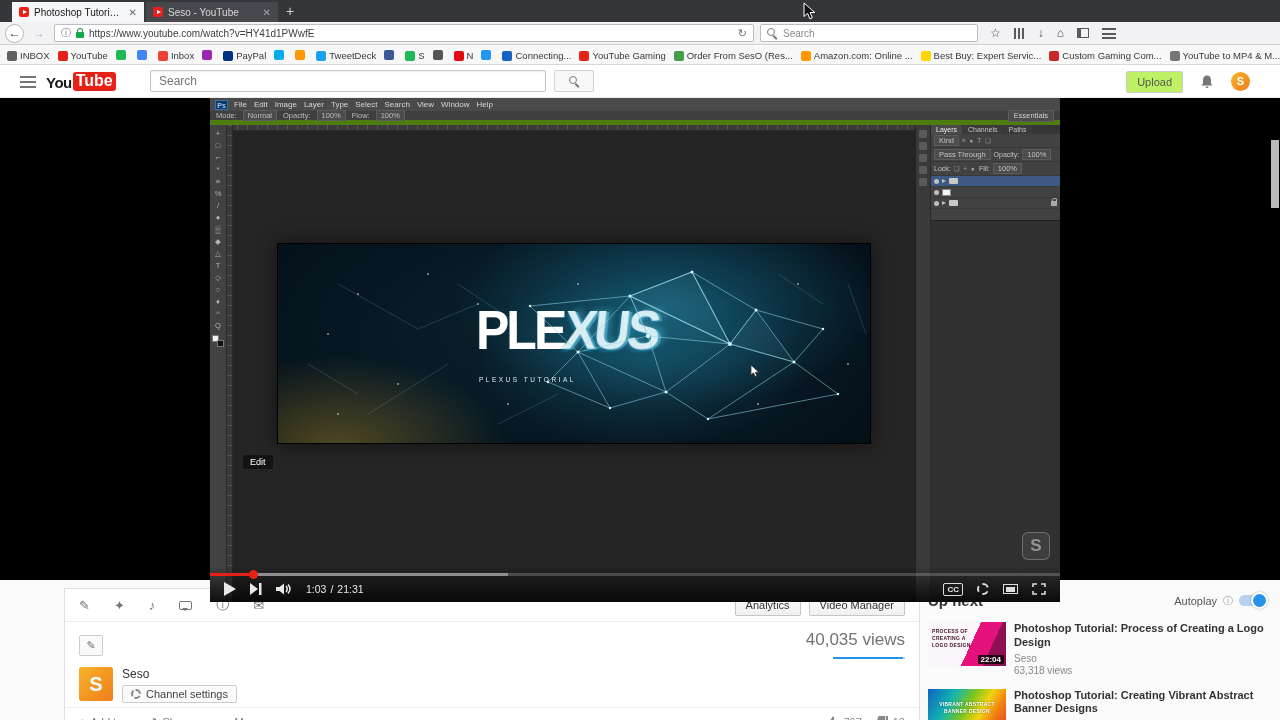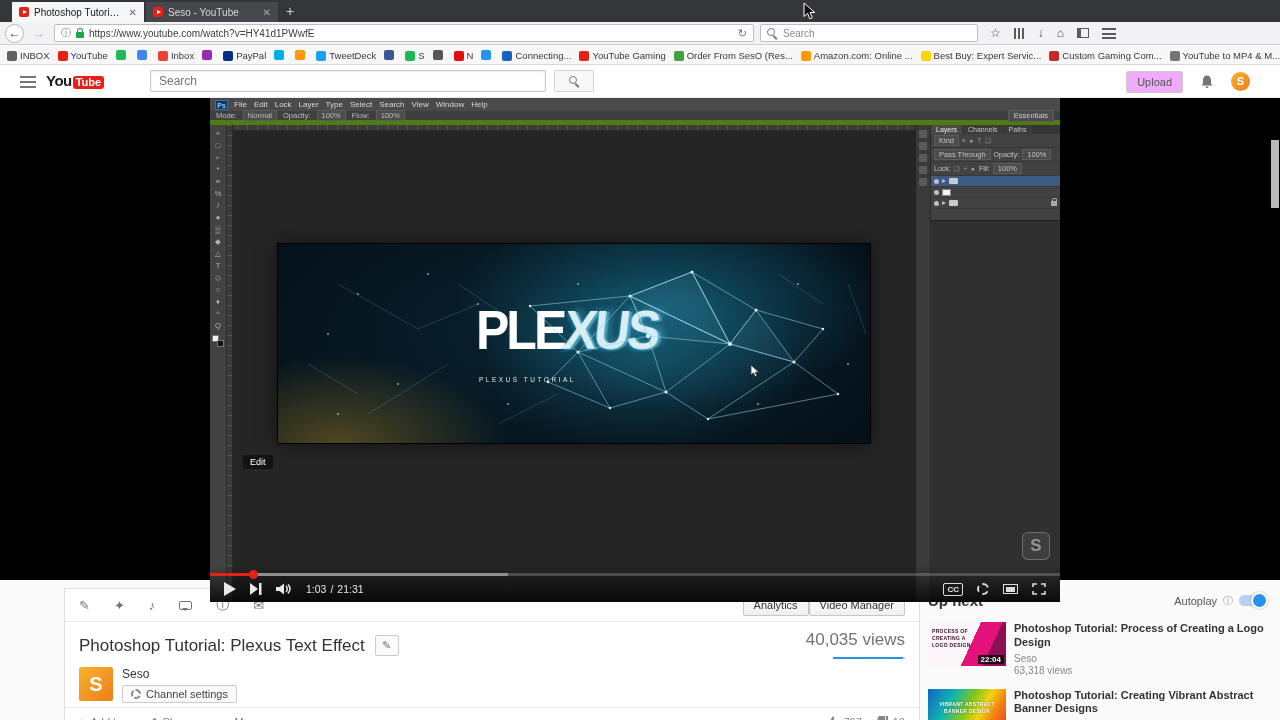--- a/index.html
+++ b/index.html
@@ -40,26 +40,26 @@
 
   .bookmarksbar{position:absolute;top:46px;left:0;right:0;height:19px;background:#f7f7f8;border-bottom:1px solid #d9d9dc;display:flex;align-items:center;gap:8px;padding:0 7px;font-size:9.5px;color:#38383c;white-space:nowrap;overflow:hidden;z-index:50;}
   .bm{display:flex;align-items:flex-end;gap:3px;flex:none;}
   .bm i{width:10px;height:10px;border-radius:2px;display:block;flex:none;}
 
   
   .ytheader{position:absolute;top:65px;left:0;right:0;height:33px;background:#fff;border-bottom:1px solid #ececec;z-index:40;}
   .ythamb{position:absolute;left:20px;top:11px;width:16px;height:12px;background:repeating-linear-gradient(to bottom,#757575 0 2px,transparent 2px 5px);}
   .ytlogo{position:absolute;left:46px;top:7px;display:flex;align-items:flex-end;}
   .logo-you{font-size:15px;font-weight:bold;color:#1b1b1b;letter-spacing:-0.5px;}
-  .logo-tube{background:#e62117;color:#fff;font-size:11px;font-weight:bold;padding:0 3px 1px;border-radius:3px;margin-left:1px;}
+  .logo-tube{background:#e62117;color:#fff;font-size:16px;font-weight:bold;padding:0 3px 1px;border-radius:3px;margin-left:1px;}
   .ytsearch{position:absolute;left:150px;top:5px;display:flex;gap:8px;}
   .ytsearch input{width:396px;height:22px;border:1px solid #c6c6c6;border-radius:2px;box-shadow:inset 0 1px 2px #eee;font-size:12px;padding:0 8px;color:#333;font-family:"Liberation Sans",sans-serif;}
   .ytsearchbtn{width:40px;height:22px;background:#f8f8f8;border:1px solid #d3d3d3;border-radius:2px;display:flex;align-items:center;justify-content:center;}
   .ytright{position:absolute;right:30px;top:0;height:33px;display:flex;align-items:center;gap:17px;}
-  .uploadbtn{font-size:11px;color:#555;background:#f0abfc;border:1px solid #ccc;border-radius:2px;padding:4px 10px;}
+  .uploadbtn{font-size:11px;color:#555;background:#bef264;border:1px solid #ccc;border-radius:2px;padding:4px 10px;}
   .avatar-s{width:19px;height:19px;border-radius:50%;background:linear-gradient(135deg,#f7b32b,#ef7d1a);color:#fff;font-size:11px;font-weight:bold;text-align:center;line-height:19px;}
 
   
   .stage{position:absolute;top:98px;left:0;right:0;height:482px;background:#000;z-index:10;}
   .video{position:absolute;left:210px;top:0;width:850px;height:504px;background:#262626;overflow:hidden;}
 
   .ps-menubar{position:absolute;top:0;left:0;right:0;height:13px;background:#4a4a4a;display:flex;align-items:center;gap:6px;padding:0 5px;font-size:8px;color:#d6d6d6;}
   .ps-logo{width:13px;height:10px;background:#0d3a66;color:#9cc3f0;font-size:7px;font-weight:bold;text-align:center;line-height:10px;border:1px solid #3a6ea5;}
   .ps-menu-items{display:flex;gap:7px;}
   .ps-options{position:absolute;top:13px;left:0;right:0;height:14px;background:#3f3f3f;border-bottom:5px solid #4d7c0f;display:flex;align-items:center;gap:6px;padding:0 6px;font-size:7.5px;color:#bdbdbd;}
@@ -124,21 +124,21 @@
   .video-cursor{position:absolute;left:540px;top:266px;}
   .top-cursor{position:absolute;left:803px;top:2px;z-index:999;}
 
   
   .below{position:absolute;top:580px;left:0;right:0;height:140px;background:#fafafa;}
   .maincard{position:absolute;left:64px;top:8px;width:856px;height:170px;background:#fff;border:1px solid #e0e0e0;}
   .cardtoolbar{height:33px;border-bottom:1px solid #ececec;display:flex;align-items:center;padding:0 14px;}
   .cticons{display:flex;gap:24px;color:#757575;font-size:13px;align-items:center;}
   .bubble{width:13px;height:9px;border:1.5px solid #757575;border-radius:2px;position:relative;display:inline-block;}
   .bubble::after{content:"";position:absolute;left:2px;bottom:-5px;border:3px solid transparent;border-top-color:#757575;}
-  .ctbtns{margin-left:auto;display:flex;align-items:center;}
+  .ctbtns{margin-left:auto;display:flex;gap:8px;align-items:center;}
   .gbtn{font-size:11px;color:#333;background:linear-gradient(#fcfcfc,#f0f0f0);border:1px solid #c6c6c6;border-radius:2px;padding:4px 10px;}
   .cardbody{padding:13px 14px 0;position:relative;}
   .titlerow{display:flex;align-items:center;gap:10px;}
   .vtitle{font-size:17px;font-weight:normal;color:#333;}
   .editbtn{width:24px;height:21px;border:1px solid #ccc;border-radius:2px;background:#fafafa;color:#757575;font-size:11px;text-align:center;line-height:19px;}
   .channelrow{display:flex;margin-top:11px;gap:9px;}
   .chavatar{width:34px;height:34px;border-radius:2px;background:linear-gradient(135deg,#f7b32b,#ef7d1a);color:#fff;font-size:20px;font-weight:bold;text-align:center;line-height:34px;flex:none;}
   .chname{font-size:12px;color:#333;}
   .chsettings{margin-top:4px;display:inline-flex;align-items:center;gap:5px;font-size:11px;color:#444;border:1px solid #ccc;border-radius:2px;background:#fafafa;padding:2px 8px;}
   .gear-sm{width:10px;height:10px;border:2px dashed #888;border-radius:50%;}
@@ -331,21 +331,21 @@
   </div>
 
   <div class="stage">
     <div class="video">
 
       <div class="ps-menubar">
         <span class="ps-logo">Ps</span>
         <div class="ps-menu-items">
             <span class="ps-menu-item">File</span>
             <span class="ps-menu-item">Edit</span>
-            <span class="ps-menu-item">Lock</span>
+            <span class="ps-menu-item">Image</span>
             <span class="ps-menu-item">Layer</span>
             <span class="ps-menu-item">Type</span>
             <span class="ps-menu-item">Select</span>
             <span class="ps-menu-item">Search</span>
             <span class="ps-menu-item">View</span>
             <span class="ps-menu-item">Window</span>
             <span class="ps-menu-item">Help</span>
           </div>
       </div>
       <div class="ps-options">
@@ -535,21 +535,20 @@
           <span>ⓘ</span>
           <span>✉</span>
         </div>
         <div class="ctbtns">
           <span class="gbtn">Analytics</span>
           <span class="gbtn">Video Manager</span>
         </div>
       </div>
       <div class="cardbody">
         <div class="titlerow">
-          <span class="vtitle">Photoshop Tutorial: Plexus Text Effect</span>
           <span class="editbtn">✎</span>
         </div>
         <div class="channelrow">
           <span class="chavatar">S</span>
           <div>
             <div class="chname">Seso</div>
             <span class="chsettings">
               <span class="gear-sm"></span>
               <span>Channel settings</span>
             </span>

